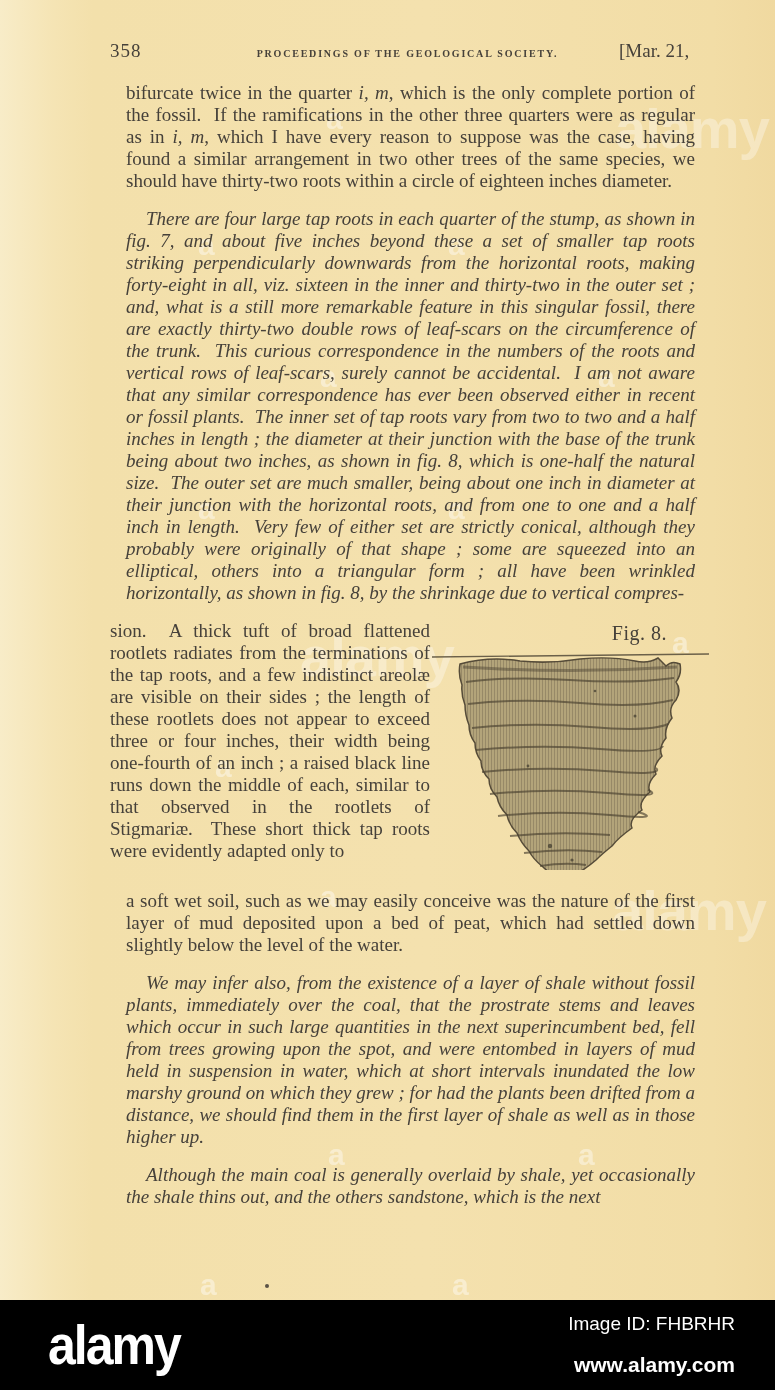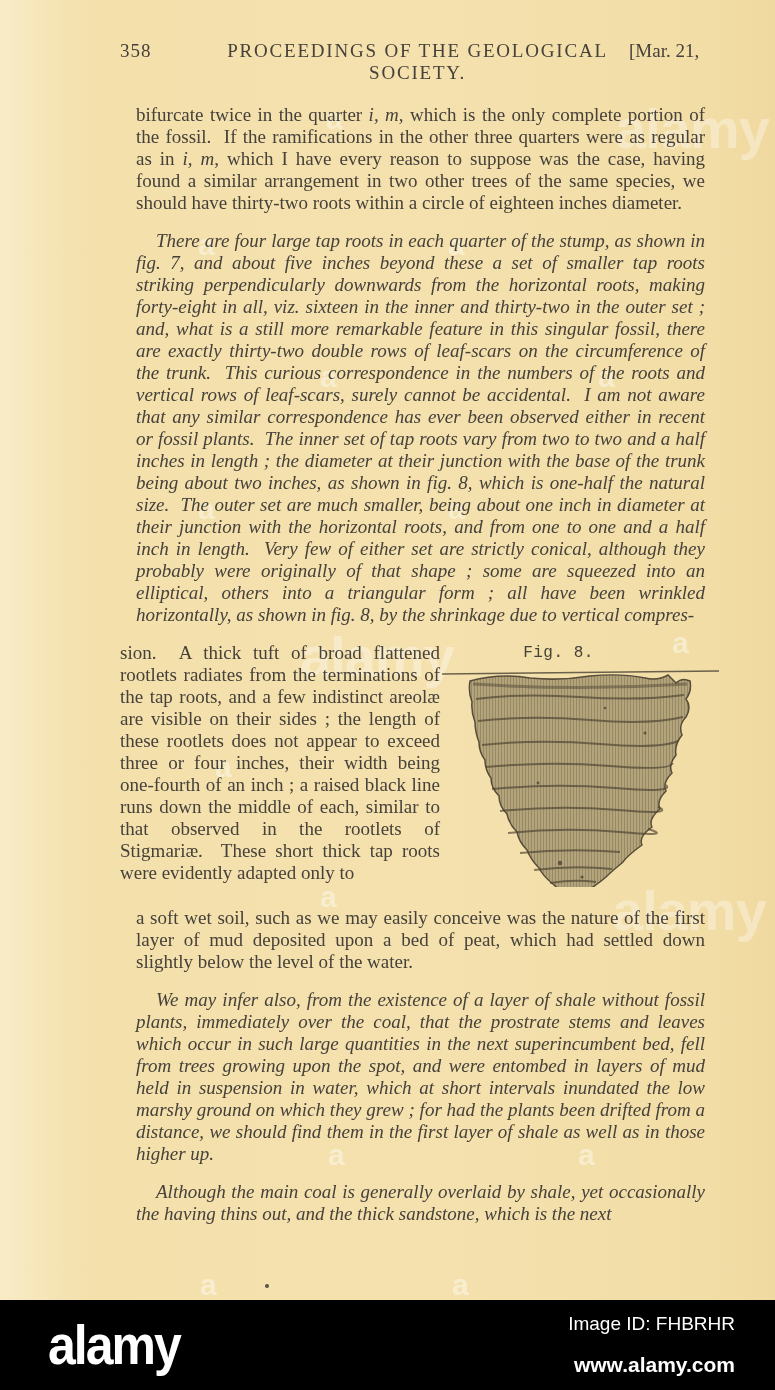--- a/index.html
+++ b/index.html
@@ -2,32 +2,32 @@
 <html><head>
 <meta charset="utf-8">
 <style>
   html,body{margin:0;padding:0;}
   body{width:775px;height:1390px;overflow:hidden;}
   .sheet{
     position:relative;width:775px;height:1390px;overflow:hidden;
     background:linear-gradient(90deg,#f8ecc8 0%,#f5e4b4 7%,#f3e0ab 12%,#f4e1ae 55%,#f2dda6 92%,#f0d9a0 100%);
     font-family:"Liberation Serif",serif;color:#46413a;
   }
-  .content{position:absolute;left:120px;top:40px;width:601px;}
+  .content{position:absolute;left:110px;top:40px;width:601px;}
   .pagehead{display:flex;align-items:baseline;margin-bottom:20px;font-size:19px;}
   .pagenum{width:86px;letter-spacing:1px;}
-  .runtitle{flex:1;text-align:center;font-size:19px;letter-spacing:1.8px;font-weight:normal;}
+  .runtitle{flex:1;text-align:center;font-size:10px;letter-spacing:1.8px;font-weight:bold;}
   .pagedate{width:92px;text-align:left;}
   .para{font-size:19px;line-height:22px;text-align:justify;margin:16px;}
   .indent{text-indent:20px;font-style:italic;}
   .ital{font-style:italic;}
   .wrap-row{display:flex;align-items:flex-start;}
   .col-text{width:320px;font-size:19px;line-height:22px;text-align:justify;}
   .fig{width:281px;margin:0;padding:0 0 0 0;}
-  .fig figcaption{text-align:center;font-size:16px;letter-spacing:.5px;padding-right:44px;margin:2px 0 1px 0;font-family:Liberation Mono, monospace;}
+  .fig figcaption{text-align:right;font-size:20px;letter-spacing:.5px;padding-right:44px;margin:2px 0 1px 0;}
   .footer-bar{
     position:absolute;left:0;bottom:0;width:775px;height:90px;background:#000;
     display:flex;align-items:center;justify-content:space-between;
     padding:0 40px 0 48px;box-sizing:border-box;
     font-family:"Liberation Sans",sans-serif;color:#fff;
   }
   .alamy-logo{font-size:50px;font-weight:bold;letter-spacing:-2px;transform:scaleY(1.12);line-height:1;}
   .footer-right{text-align:right;line-height:1.25;}
   .fid{font-size:19px;margin-left:32px;}
   .furl{font-size:21px;font-weight:bold;margin-top:16px;}
@@ -123,21 +123,21 @@
             <circle cx="98" cy="120" r="1.4"></circle>
             <circle cx="205" cy="70" r="1.5"></circle>
             <circle cx="165" cy="45" r="1.3"></circle>
           </g>
         </svg>
       </figure>
     </div>
 
     <p class="para">a soft wet soil, such as we may easily conceive was the nature of the first layer of mud deposited upon a bed of peat, which had settled down slightly below the level of the water.</p>
     <p class="para indent">We may infer also, from the existence of a layer of shale without fossil plants, immediately over the coal, that the prostrate stems and leaves which occur in such large quantities in the next superincumbent bed, fell from trees growing upon the spot, and were entombed in layers of mud held in suspension in water, which at short intervals inundated the low marshy ground on which they grew ; for had the plants been drifted from a distance, we should find them in the first layer of shale as well as in those higher up.</p>
-    <p class="para indent">Although the main coal is generally overlaid by shale, yet occasionally the having thins out, and the thick sandstone, which is the next</p>
+    <p class="para indent">Although the main coal is generally overlaid by shale, yet occasionally the shale thins out, and the others sandstone, which is the next</p>
 
   </div>
 
   <div class="speck"></div>
 
   <div class="footer-bar">
     <span class="alamy-logo">alamy</span>
     <div class="footer-right">
       <div class="fid">Image ID: FHBRHR</div>
       <div class="furl">www.alamy.com</div>

